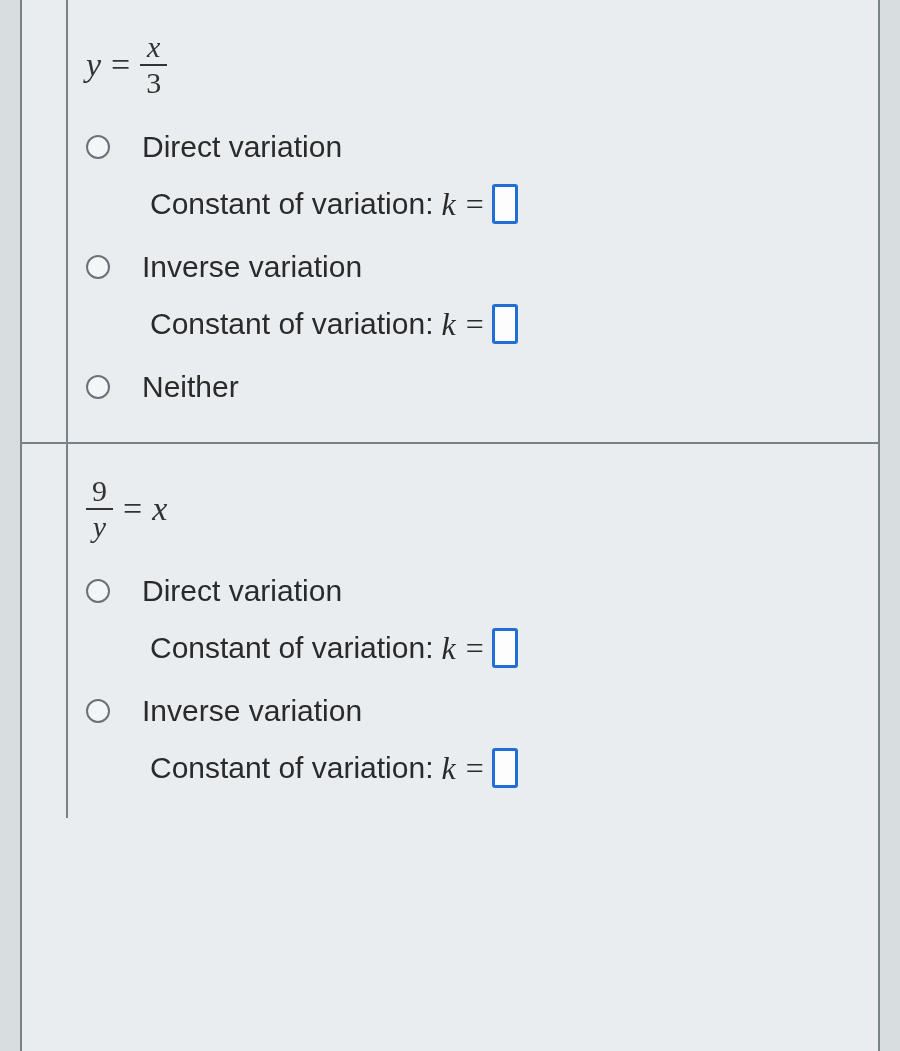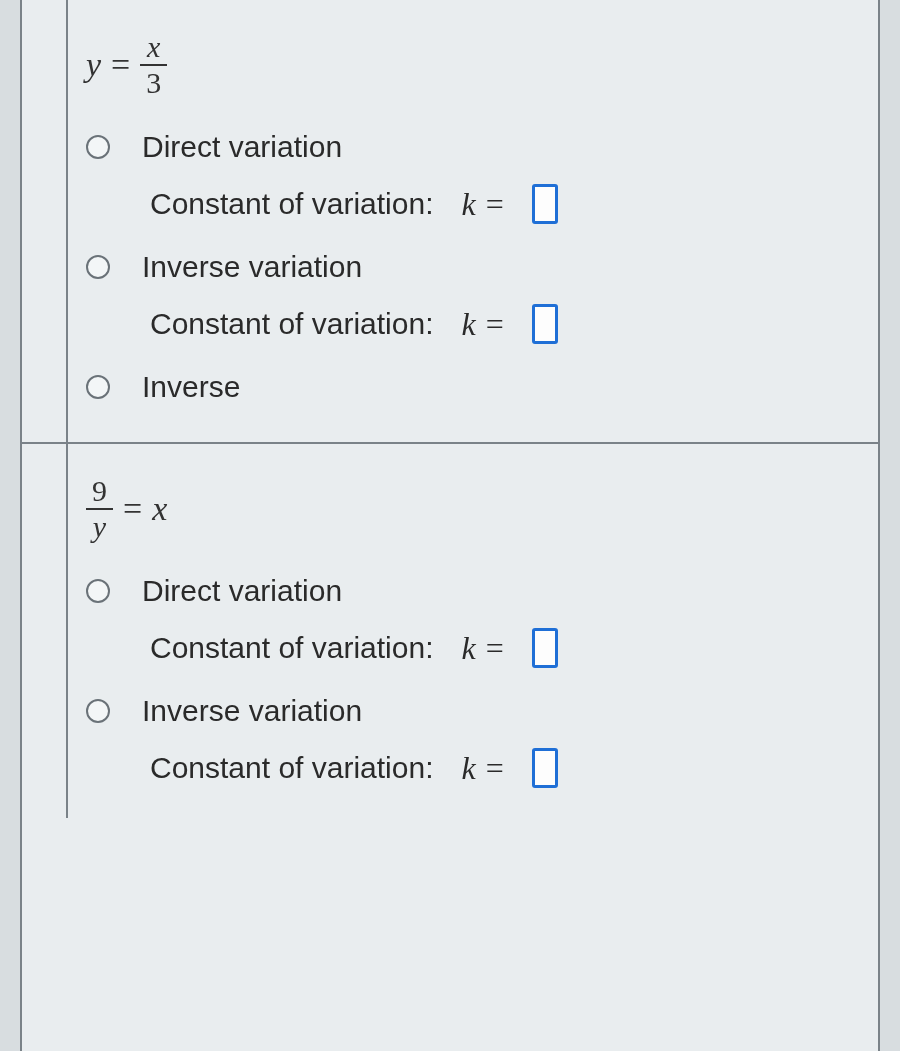--- a/index.html
+++ b/index.html
@@ -71,21 +71,21 @@
     width: 24px;
     height: 24px;
     border: 2px solid #6a7278;
     border-radius: 50%;
     background: #f3f6f7;
     flex: 0 0 auto;
   }
   .sub-row {
     display: flex;
     align-items: center;
-    gap: 28px;
+    gap: 8px;
     font-size: 30px;
     margin: 20px 0 26px 64px;
     color: #2a2a2a;
   }
   .math {
     font-family: "Times New Roman", Times, serif;
     font-style: italic;
     font-size: 32px;
     display: flex;
     align-items: center;
@@ -138,21 +138,21 @@
       <span>Constant of variation:</span>
       <span class="math">
         <span>k</span>
         <span class="roman">=</span>
       </span>
       <span class="input-box"></span>
     </div>
 
     <div class="option">
       <span class="radio"></span>
-      <span>Inverse</span>
+      <span>Neither</span>
     </div>
   </div>
 
   <div class="divider"></div>
 
   <div class="cell">
     <div class="equation">
       <span class="fraction">
         <span class="num roman">9</span>
         <span class="bar"></span>

